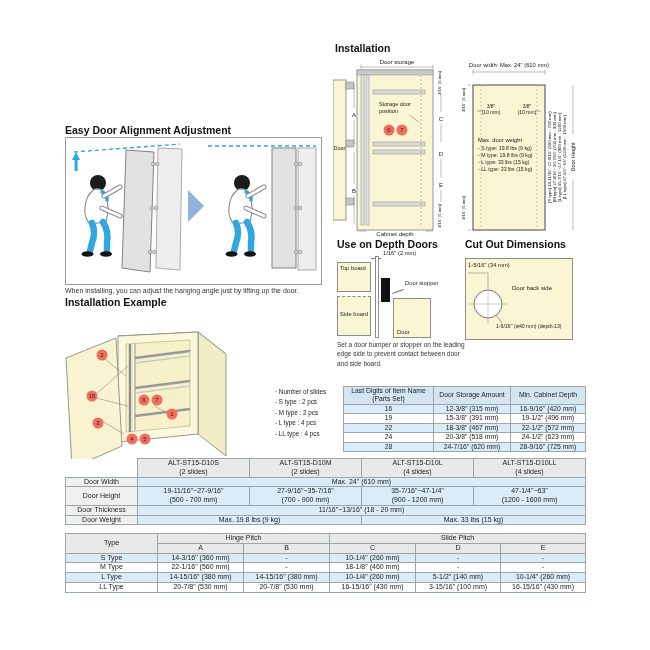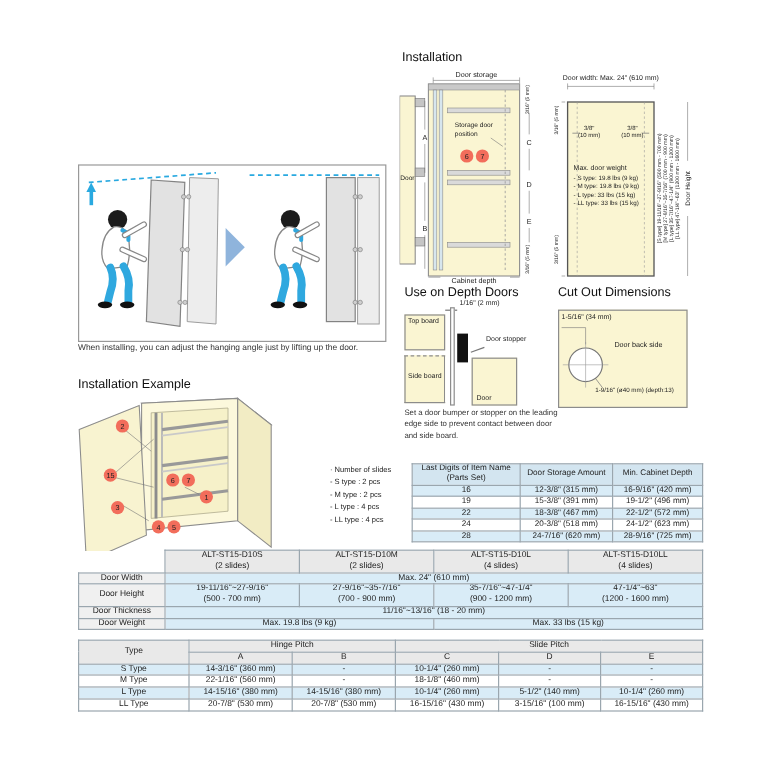--- a/index.html
+++ b/index.html
@@ -1,19 +1,19 @@
 <!DOCTYPE html>
 <html><head>
 <meta charset="utf-8">
 <style>
   html,body{margin:0;padding:0;background:#fff;}
   .page{position:relative;width:650px;height:650px;background:#fff;overflow:hidden;
         font-family:"Liberation Sans","DejaVu Sans",sans-serif;color:#222;}
   .abs{position:absolute;}
-  .h{font-size:10.5px;font-weight:normal;color:#111;white-space:nowrap;}
+  .h{font-size:10.5px;font-weight:bold;color:#111;white-space:nowrap;}
   .cap{font-size:7px;color:#333;}
   .small{font-size:5.8px;color:#222;}
   .cream{background:#FAF5D2;border:1px solid #8C8C8C;box-sizing:border-box;}
   .blk{background:#111;}
   table{border-collapse:collapse;table-layout:fixed;font-size:7px;color:#222;}
   td,th{border:1px solid #9AA6AE;padding:0 2px;text-align:center;vertical-align:middle;
         white-space:pre-line;line-height:1.25;font-weight:normal;overflow:hidden;}
   .hdrg{background:#E9E9E9;}
   .rowb{background:#D9ECF7;}
   .lblg{background:#F0F0F0;}
@@ -21,20 +21,21 @@
   .corner{border:none;background:#fff;}
   .note{font-size:6.3px;line-height:10.4px;color:#222;white-space:nowrap;}
   svg text{font-family:"Liberation Sans","DejaVu Sans",sans-serif;fill:#222;}
   .linediv{position:absolute;background:#777;}
 </style>
 </head>
 <body>
 
 <div class="page">
 
+  <div class="abs h" style="left:65px;top:124px;">Easy Door Alignment Adjustment</div>
 
   <div class="abs" style="left:65px;top:137px;width:255px;height:146px;border:1px solid #999;background:#fff;">
     <svg width="255" height="146" viewBox="0 0 255 146">
       <defs>
         <g id="hinge">
           <circle r="1.8" cx="0" cy="0" fill="#CFCFCF" stroke="#777" stroke-width="0.5"></circle>
           <circle r="1.8" cx="4.2" cy="0" fill="#CFCFCF" stroke="#777" stroke-width="0.5"></circle>
         </g>
         <g id="person">
           <circle cx="16" cy="9" r="8" fill="#1c1c1c"></circle>
@@ -194,21 +195,21 @@
       <circle cx="22" cy="45" r="14" fill="#fff" stroke="#777" stroke-width="1"></circle>
       <line x1="22" y1="26" x2="22" y2="64" stroke="#999" stroke-width="0.5"></line>
       <line x1="3" y1="45" x2="41" y2="45" stroke="#999" stroke-width="0.5"></line>
       <line x1="30" y1="56" x2="36" y2="64" stroke="#777" stroke-width="0.6"></line>
     </svg>
     <div class="abs small" style="left:2px;top:3px;white-space:nowrap;">1-5/16" (34 mm)</div>
     <div class="abs" style="left:46px;top:26px;font-size:6px;white-space:nowrap;">Door back side</div>
     <div class="abs" style="left:30px;top:64px;font-size:5.2px;white-space:nowrap;">1-9/16" (ø40 mm) (depth:13)</div>
   </div>
 
-  <div class="abs h" style="left:65px;top:314px;">Installation Example</div>
+  <div class="abs h" style="left:65px;top:296px;">Installation Example</div>
   <svg class="abs" style="left:62px;top:306px;" width="225" height="155" viewBox="0 0 225 155">
 
     <polygon points="56,30 136,26 164,48 84,52" fill="#FAF5D2" stroke="#8C8C8C" stroke-width="0.9"></polygon>
     <polygon points="136,26 164,48 164,150 136,128" fill="#F2ECC4" stroke="#8C8C8C" stroke-width="0.9"></polygon>
     <polygon points="56,30 136,26 136,128 56,136" fill="#FCF8DC" stroke="#8C8C8C" stroke-width="0.9"></polygon>
     <polygon points="64,38 128,34 128,120 64,126" fill="#F6F1C9" stroke="#A9A489" stroke-width="0.6"></polygon>
 
     <polygon points="4,52 54,32 60,140 10,162" fill="#F8F3D0" stroke="#8C8C8C" stroke-width="0.9"></polygon>
 
     <line x1="68" y1="38" x2="68" y2="126" stroke="#8C8C8C" stroke-width="2.4"></line>

